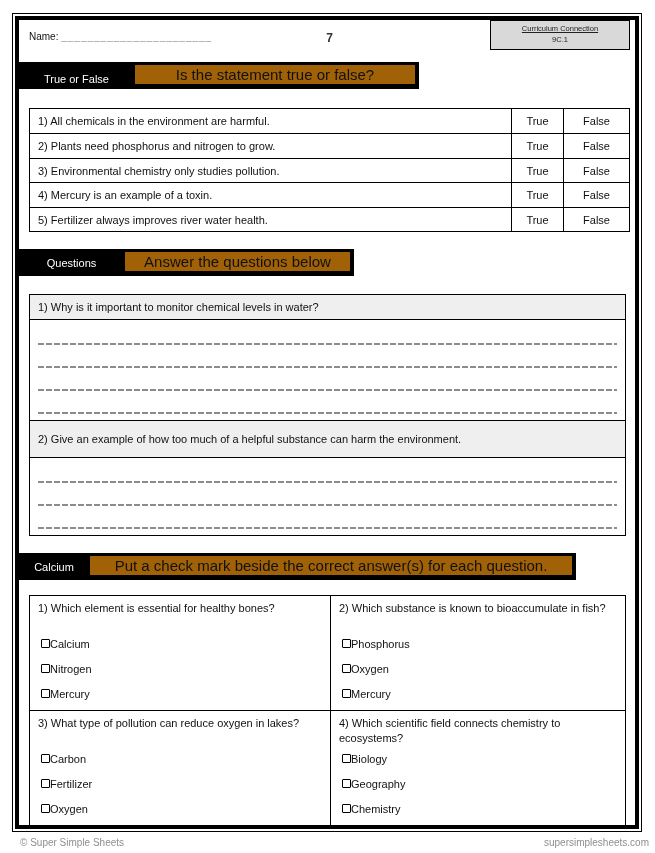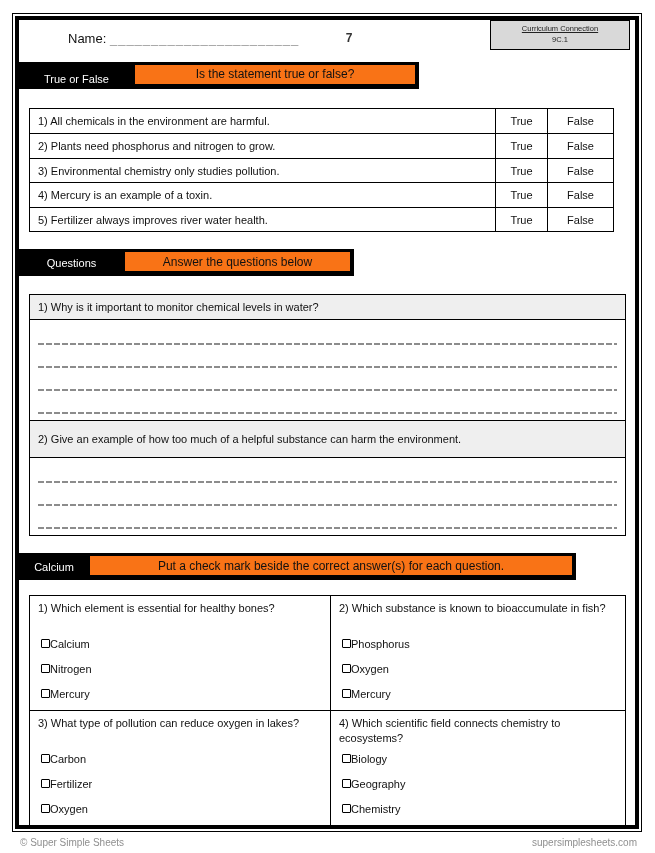--- a/index.html
+++ b/index.html
@@ -7,48 +7,48 @@
     font-family:"Liberation Sans", sans-serif; color:#1a1a1a; }
   .page { position:relative; width:655px; height:853px; overflow:hidden; }
 
   
   .frame-outer { position:absolute; left:12px; top:13px; width:630px; height:819px;
     border:1.5px solid #000; padding:2px; }
   .frame-inner { width:100%; height:100%; border:4px solid #000; padding:0 5px 0 0; overflow:hidden; }
 
   
   .header-row { display:flex; align-items:flex-start; }
-  .name-area { flex:1 1 0; padding:11px 0 0 10px; font-size:13px; white-space:nowrap;margin-left:39px; }
+  .name-area { flex:1 1 0; padding:11px 0 0 10px; font-size:10px; white-space:nowrap; }
   .name-label { color:#111; }
   .name-line { color:#999999; letter-spacing:1px; }
   .page-num { padding-top:11px; font-size:12px; font-weight:bold; color:#333; }
   .curr-wrap { flex:1 1 0; display:flex; justify-content:flex-end; }
   .curriculum-box { width:140px; background:#d9d9d9; border:1.5px solid #000;
     text-align:center; font-size:7.5px; line-height:1.45; padding:3px 2px; color:#222; }
   .curriculum-title { text-decoration:underline; }
 
   
   .banner { position:relative; height:27px; background:#000; }
   .banner-label { position:absolute; left:0; top:0; bottom:0; display:flex;
     align-items:center; justify-content:center; color:#fff; font-size:11px; }
-  .banner-box { position:absolute; top:2px; right:3px; bottom:4px; background:#f97316;
+  .banner-box { position:absolute; top:2px; right:3px; bottom:4px; background:#a16207;
     border:1px solid #000; display:flex; align-items:center; justify-content:center;
-    font-size:12px; color:#111; }
+    font-size:15px; color:#111; }
   .banner-tf { width:400px; margin-top:12px; }
   .banner-tf .banner-label { width:115px;margin-top:7px; }
   .banner-tf .banner-box { left:115px; }
   .banner-q { width:335px; margin-top:17px; }
   .banner-q .banner-label { width:105px; }
   .banner-q .banner-box { left:105px; }
   .banner-c { width:557px; margin-top:17px; }
   .banner-c .banner-label { width:70px; }
   .banner-c .banner-box { left:70px; }
 
   
-  .tf-table { margin:19px 16px 0 10px; border:1.5px solid #000; }
+  .tf-table { margin:19px 0 0 10px; border:1.5px solid #000; }
   .tf-row { display:flex; height:24.5px; border-top:1px solid #000; }
   .tf-row:first-child { border-top:0; }
   .tf-statement { flex:1 1 auto; display:flex; align-items:center;
     padding-left:8px; font-size:11px; color:#111; }
   .tf-true, .tf-false { display:flex; align-items:center; justify-content:center;
     border-left:1px solid #000; font-size:11px; color:#111; }
   .tf-true { width:52px; } .tf-false { width:66px; }
 
   
   .qa-box { margin:18px 4px 0 10px; border:1.5px solid #000; }
@@ -66,21 +66,21 @@
   .choose-cell { padding:5px 8px 4px 8px; }
   .choose-cell.col2 { border-left:1.5px solid #000; }
   .choose-cell.row2 { border-top:1.5px solid #000; }
   .choose-q { font-size:11px; line-height:1.35; color:#111; min-height:30px; }
   .option-row { display:flex; align-items:center; height:25px; padding-left:3px; }
   .checkbox { width:9px; height:9px; border:1.6px solid #000; border-radius:1px;
     flex:0 0 auto; }
   .option-label { margin-left:0; font-size:11px; color:#111; }
 
   
-  .footer { position:absolute; left:20px; right:18px; top:837px;
+  .footer { position:absolute; left:20px; right:6px; top:837px;
     display:flex; justify-content:space-between; font-size:10px; color:#8f8f8f; }
 </style>
 </head>
 <body>
 
 <div class="page">
   <div class="frame-outer">
     <div class="frame-inner">
 
       <div class="header-row">

